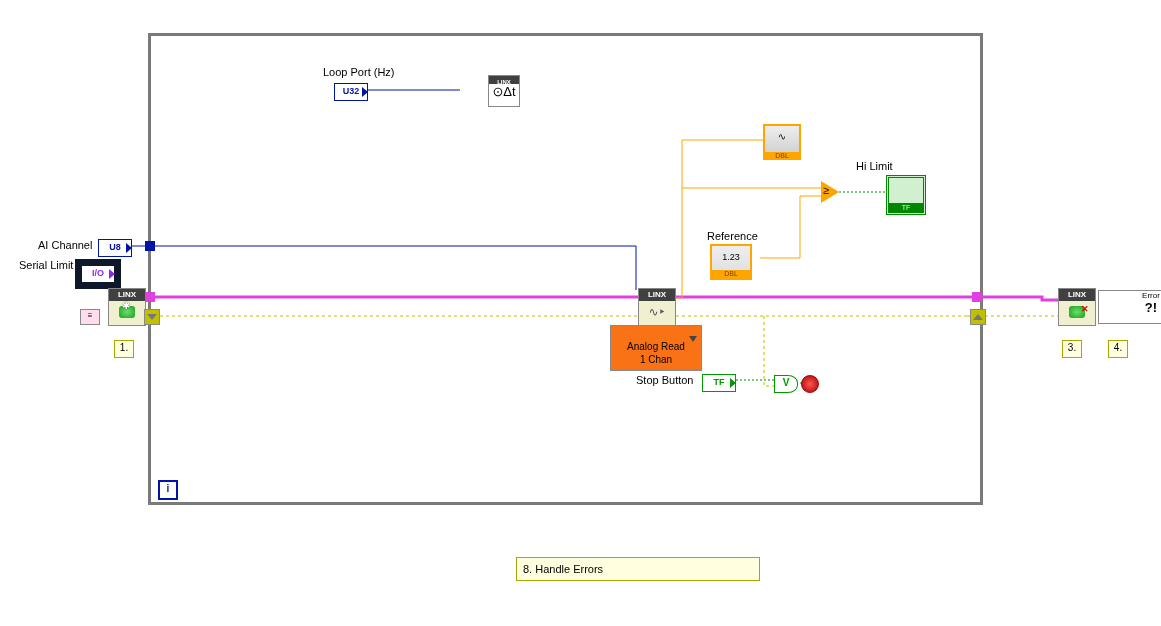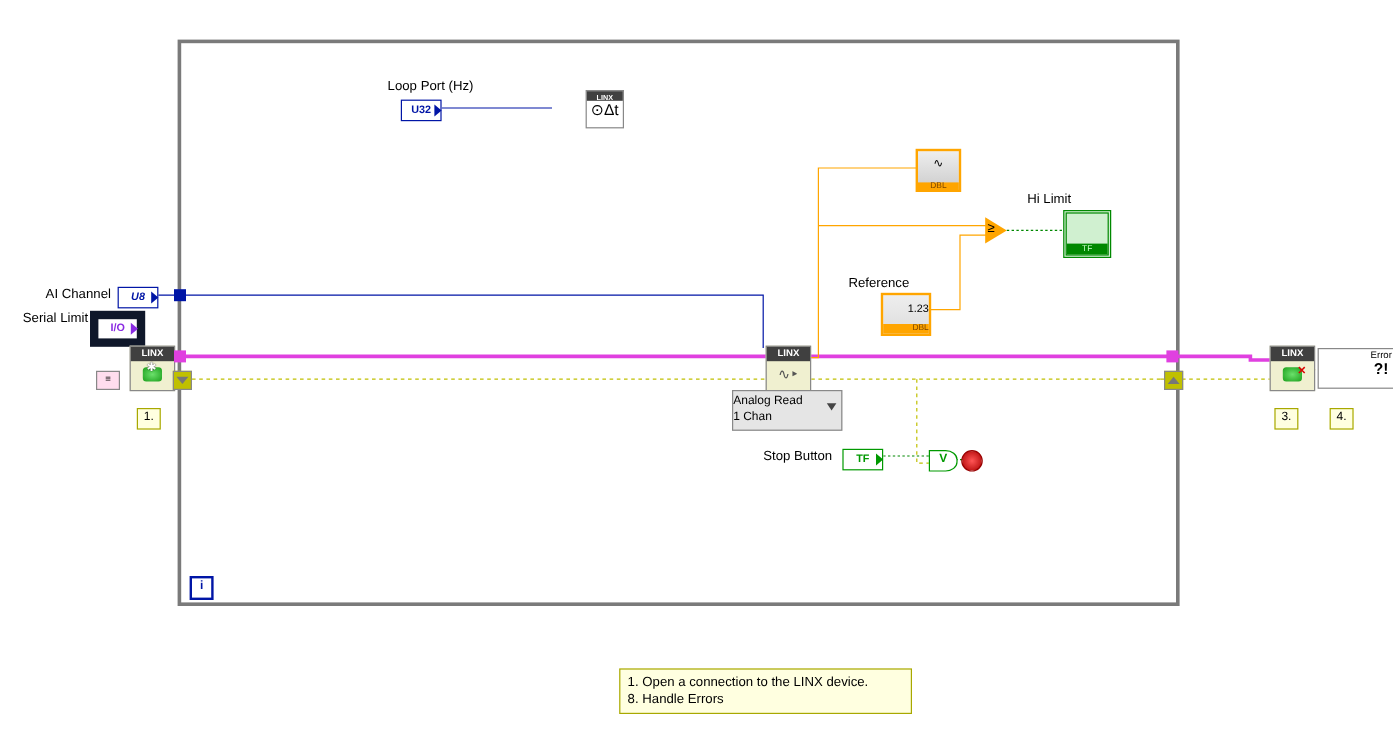--- a/index.html
+++ b/index.html
@@ -37,21 +37,21 @@
 
   .ge-prim { position: absolute; width: 0; height: 0; border-top: 11px solid transparent; border-bottom: 11px solid transparent; border-left: 18px solid #FFA500; }
   .ge-prim::after { content: '≥'; position: absolute; left: -16px; top: -8px; font-size: 11px; color: #000; }
 
   .or-prim { position: absolute; width: 22px; height: 16px; border: 1px solid #009900; border-radius: 0 10px 10px 0 / 0 8px 8px 0; text-align: center; font-size: 10px; line-height: 14px; font-weight: bold; color: #009900; background: #fff; }
 
   .stop-term { position: absolute; width: 16px; height: 16px; border: 1px solid #900; background: radial-gradient(#f55,#a00); border-radius: 50%; }
 
   .iter-term { position: absolute; width: 16px; height: 16px; border: 2px solid #0015A6; color: #0015A6; font-size: 10px; font-weight: bold; text-align: center; line-height: 14px; }
 
-  .poly-sel { position: absolute; width: 90px; height: 30px; border: 1px solid #888; background: #e5e5e5; font-size: 10px; text-align: left; line-height: 13px; padding-top: 2px; }
+  .poly-sel { position: absolute; width: 90px; height: 30px; border: 1px solid #888; background: #f97316; font-size: 10px; text-align: center; line-height: 13px; padding-top: 14px; }
   .poly-sel .arrow { position: absolute; right: 4px; top: 10px; width: 0; height: 0; border-left: 4px solid transparent; border-right: 4px solid transparent; border-top: 6px solid #444; }
 
   .err-handler { position: absolute; width: 32px; height: 32px; border: 1px solid #888; background: #fff; text-align: center; }
   .err-handler .q { font-size: 13px; font-weight: bold; }
   .err-handler .t { font-size: 8px; }
 
   .cmt-num { position: absolute; width: 18px; height: 16px; border: 1px solid #a8a800; background: #ffffe0; font-size: 10px; text-align: center; line-height: 14px; }
   .comment-box { position: absolute; border: 1px solid #a8a800; background: #ffffe0; font-size: 11px; padding: 4px 6px; line-height: 14px; }
 
   .tunnel { position: absolute; width: 10px; height: 10px; }
@@ -102,21 +102,21 @@
 <div class="label" style="left:323px; top:66px;">Loop Port (Hz)</div>
 <div class="term term-u32" style="left:334px; top:83px;">
   <span>U32</span><div class="tri"></div>
 </div>
 <div class="loop-rate-node" style="left:460px; top:75px;margin-left:28px;">
   <div class="linx-header">LINX</div>
   <div class="glyph">⊙Δt</div>
 </div>
 
 <div class="label" style="left:38px; top:239px;">AI Channel</div>
-<div class="term term-u8" style="left:98px; top:239px;font-style:italic;">
+<div class="term term-u8" style="left:98px; top:239px;">
   <span>U8</span><div class="tri"></div>
 </div>
 <div class="label" style="left:19px; top:259px;">Serial Limit</div>
 <div class="term term-io" style="left:75px; top:259px;">
   <span>I/O</span><div class="tri"></div>
 </div>
 <div class="little-icon" style="left:80px; top:309px;">≡</div>
 
 <div class="linx-node" style="left:108px; top:288px;">
   <div class="linx-header">LINX</div>
@@ -141,21 +141,21 @@
   <span>1 Chan</span>
   <div class="arrow"></div>
 </div>
 
 <div class="ind-chart" style="left:763px; top:124px;">
   <div style="font-size:10px;text-align:center;line-height:22px;">∿</div>
   <div class="bot">DBL</div>
 </div>
 
 <div class="label" style="left:707px; top:212px;margin-top:18px;">Reference</div>
-<div class="ind-num" style="left:734px; top:244px;text-align:right;">
+<div class="ind-num" style="left:710px; top:244px;">
   <span>1.23</span>
   <div class="bot">DBL</div>
 </div>
 
 <div class="ge-prim" style="left:821px; top:181px;"></div>
 
 <div class="label" style="left:856px; top:160px;">Hi Limit</div>
 <div class="ind-bool" style="left:886px; top:175px;">
   <div class="bot">TF</div>
 </div>
@@ -180,15 +180,14 @@
 </div>
 <div class="cmt-num" style="left:1062px; top:340px;">3.</div>
 
 <div class="err-handler" style="left:1098px; top:290px;padding-left:36px;">
   <div class="t">Error</div>
   <div class="q">?!</div>
 </div>
 <div class="cmt-num" style="left:1108px; top:340px;">4.</div>
 
 <div class="comment-box" style="left:516px; top:557px; width:230px;">
-  <div>1. Open a connection to the LINX device.</div>
   <div>8. Handle Errors</div>
 </div>
 
 </body></html>

